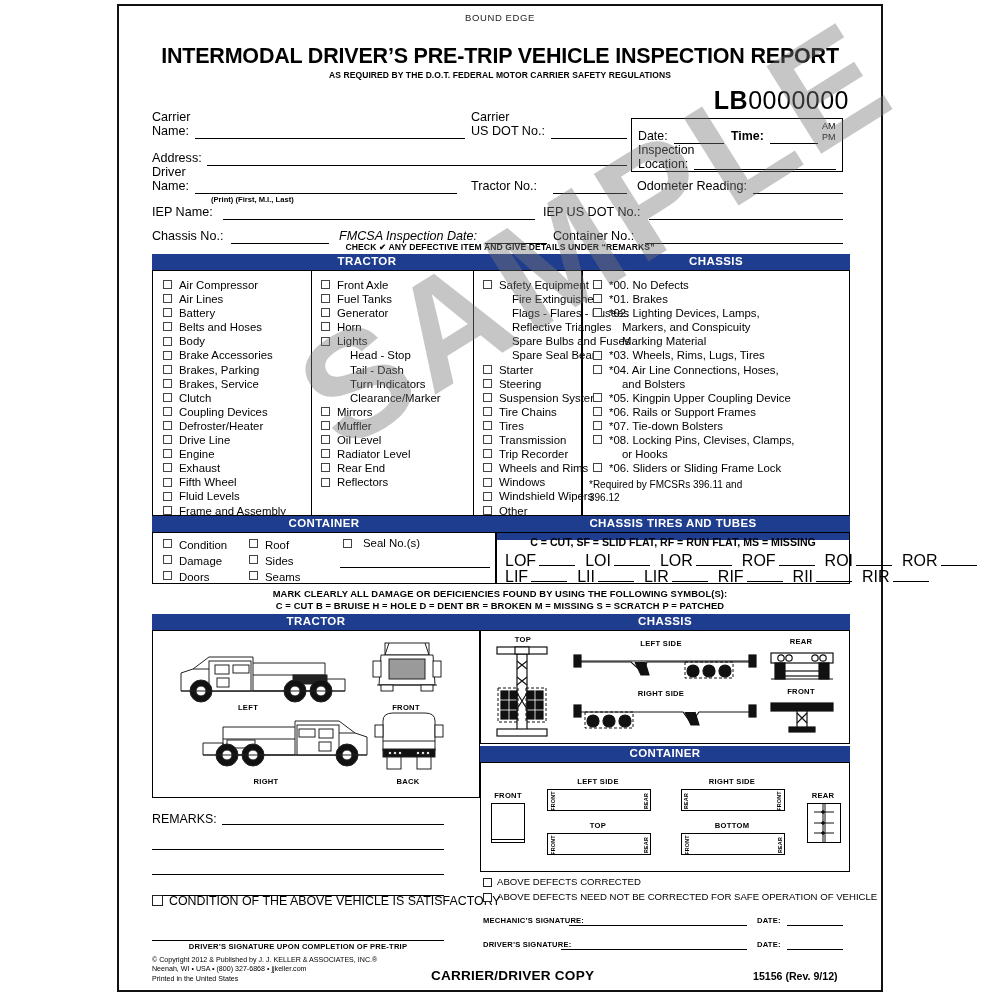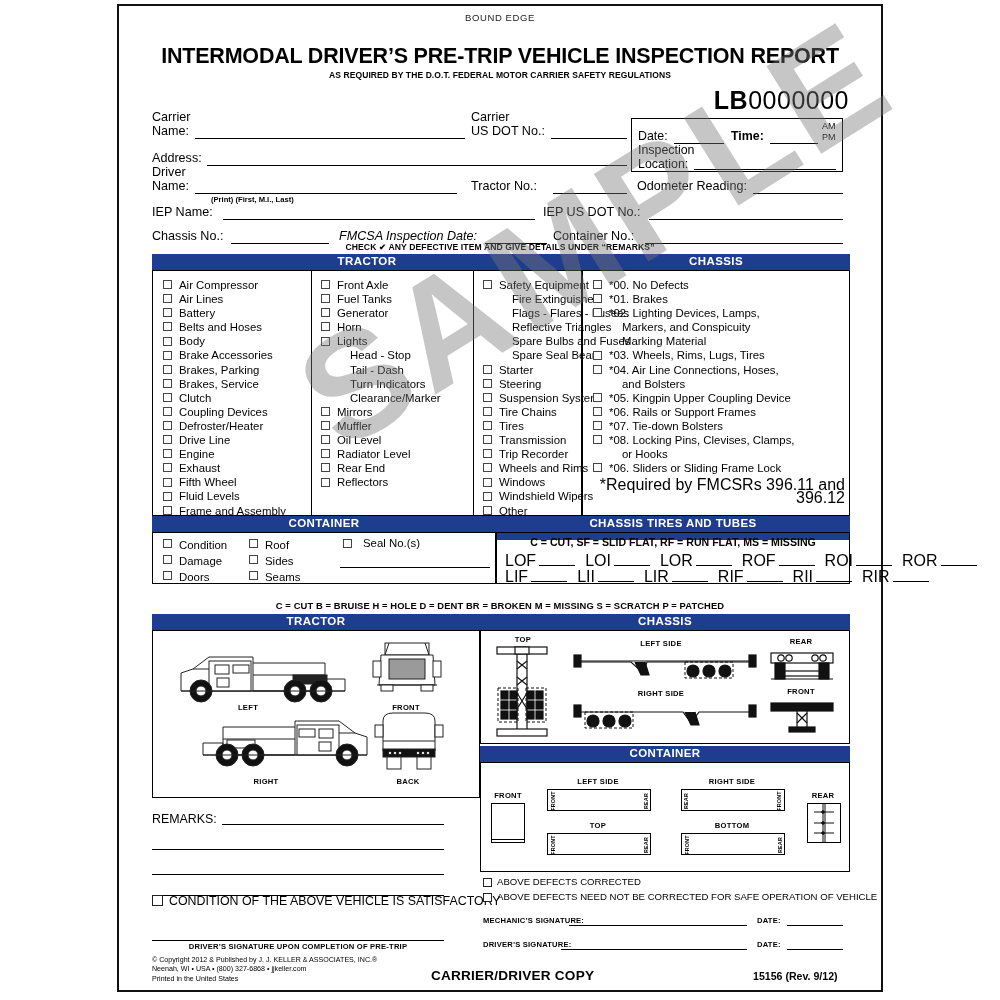--- a/index.html
+++ b/index.html
@@ -84,21 +84,21 @@
   ul.cl{list-style:none;margin:0;padding:0;font-size:11.4px;line-height:14.1px;}
   ul.cl li{position:relative;padding-left:17px;white-space:nowrap;}
   ul.cl li.sub{padding-left:30px;}
   .cb{
     position:absolute;left:1px;top:2.2px;width:9px;height:9px;
     border:1.2px solid #444;box-sizing:border-box;background:#fff;
   }
   ul.cl li.cont{padding-left:30px;}
 
   .footnote{
-    position:absolute;text-align:right;font-size:16px;line-height:13px;
+    position:absolute;text-align:left;font-size:10px;line-height:13px;
   }
   .tirerow{position:absolute;white-space:nowrap;}
   .tirerow .t{display:inline-block;}
   .tirerow .u{display:inline-block;width:36px;border-bottom:1.2px solid #000;margin:0 10px 0 3px;height:11px;}
 
   .marknote{
     position:absolute;left:0;width:100%;text-align:center;
     font-size:9.4px;font-weight:600;letter-spacing:.1px;
   }
 
@@ -299,20 +299,21 @@
         </div>
         <div class="rule" style="left:187px;top:34px;width:150px;"></div>
       </div>
 
       <div class="boxwrap" style="left:377px;top:526px;width:354px;height:52px;">
         <div style="position:absolute;left:0;top:3px;width:100%;text-align:center;font-size:10.6px;font-weight:600;">C = CUT, SF = SLID FLAT, RF = RUN FLAT, MS = MISSING</div>
         <div class="tirerow" id="tire-row-1" style="left:8px;top:19px;"><span class="t">LOF</span><span class="u"></span><span class="t">LOI</span><span class="u"></span><span class="t">LOR</span><span class="u"></span><span class="t">ROF</span><span class="u"></span><span class="t">ROI</span><span class="u"></span><span class="t">ROR</span><span class="u"></span></div>
         <div class="tirerow" id="tire-row-2" style="left:8px;top:35px;"><span class="t">LIF</span><span class="u"></span><span class="t">LII</span><span class="u"></span><span class="t">LIR</span><span class="u"></span><span class="t">RIF</span><span class="u"></span><span class="t">RII</span><span class="u"></span><span class="t">RIR</span><span class="u"></span></div>
       </div>
 
+      <div class="marknote" style="top:582px;">MARK CLEARLY ALL DAMAGE OR DEFICIENCIES FOUND BY USING THE FOLLOWING SYMBOL(S):</div>
       <div class="marknote" style="top:594px;">C = CUT     B = BRUISE     H = HOLE     D = DENT     BR = BROKEN     M = MISSING     S = SCRATCH     P = PATCHED</div>
 
       <div class="bar" style="left:33px;top:608px;width:328px;height:16px;">TRACTOR</div>
       <div class="bar" style="left:361px;top:608px;width:370px;height:16px;">CHASSIS</div>
 
       <div class="boxwrap" style="left:33px;top:624px;width:328px;height:168px;">
         <svg width="326" height="166" viewBox="0 0 326 166">
           <g fill="none" stroke="#222" stroke-width="1">
 
             <g transform="translate(22,14)">

